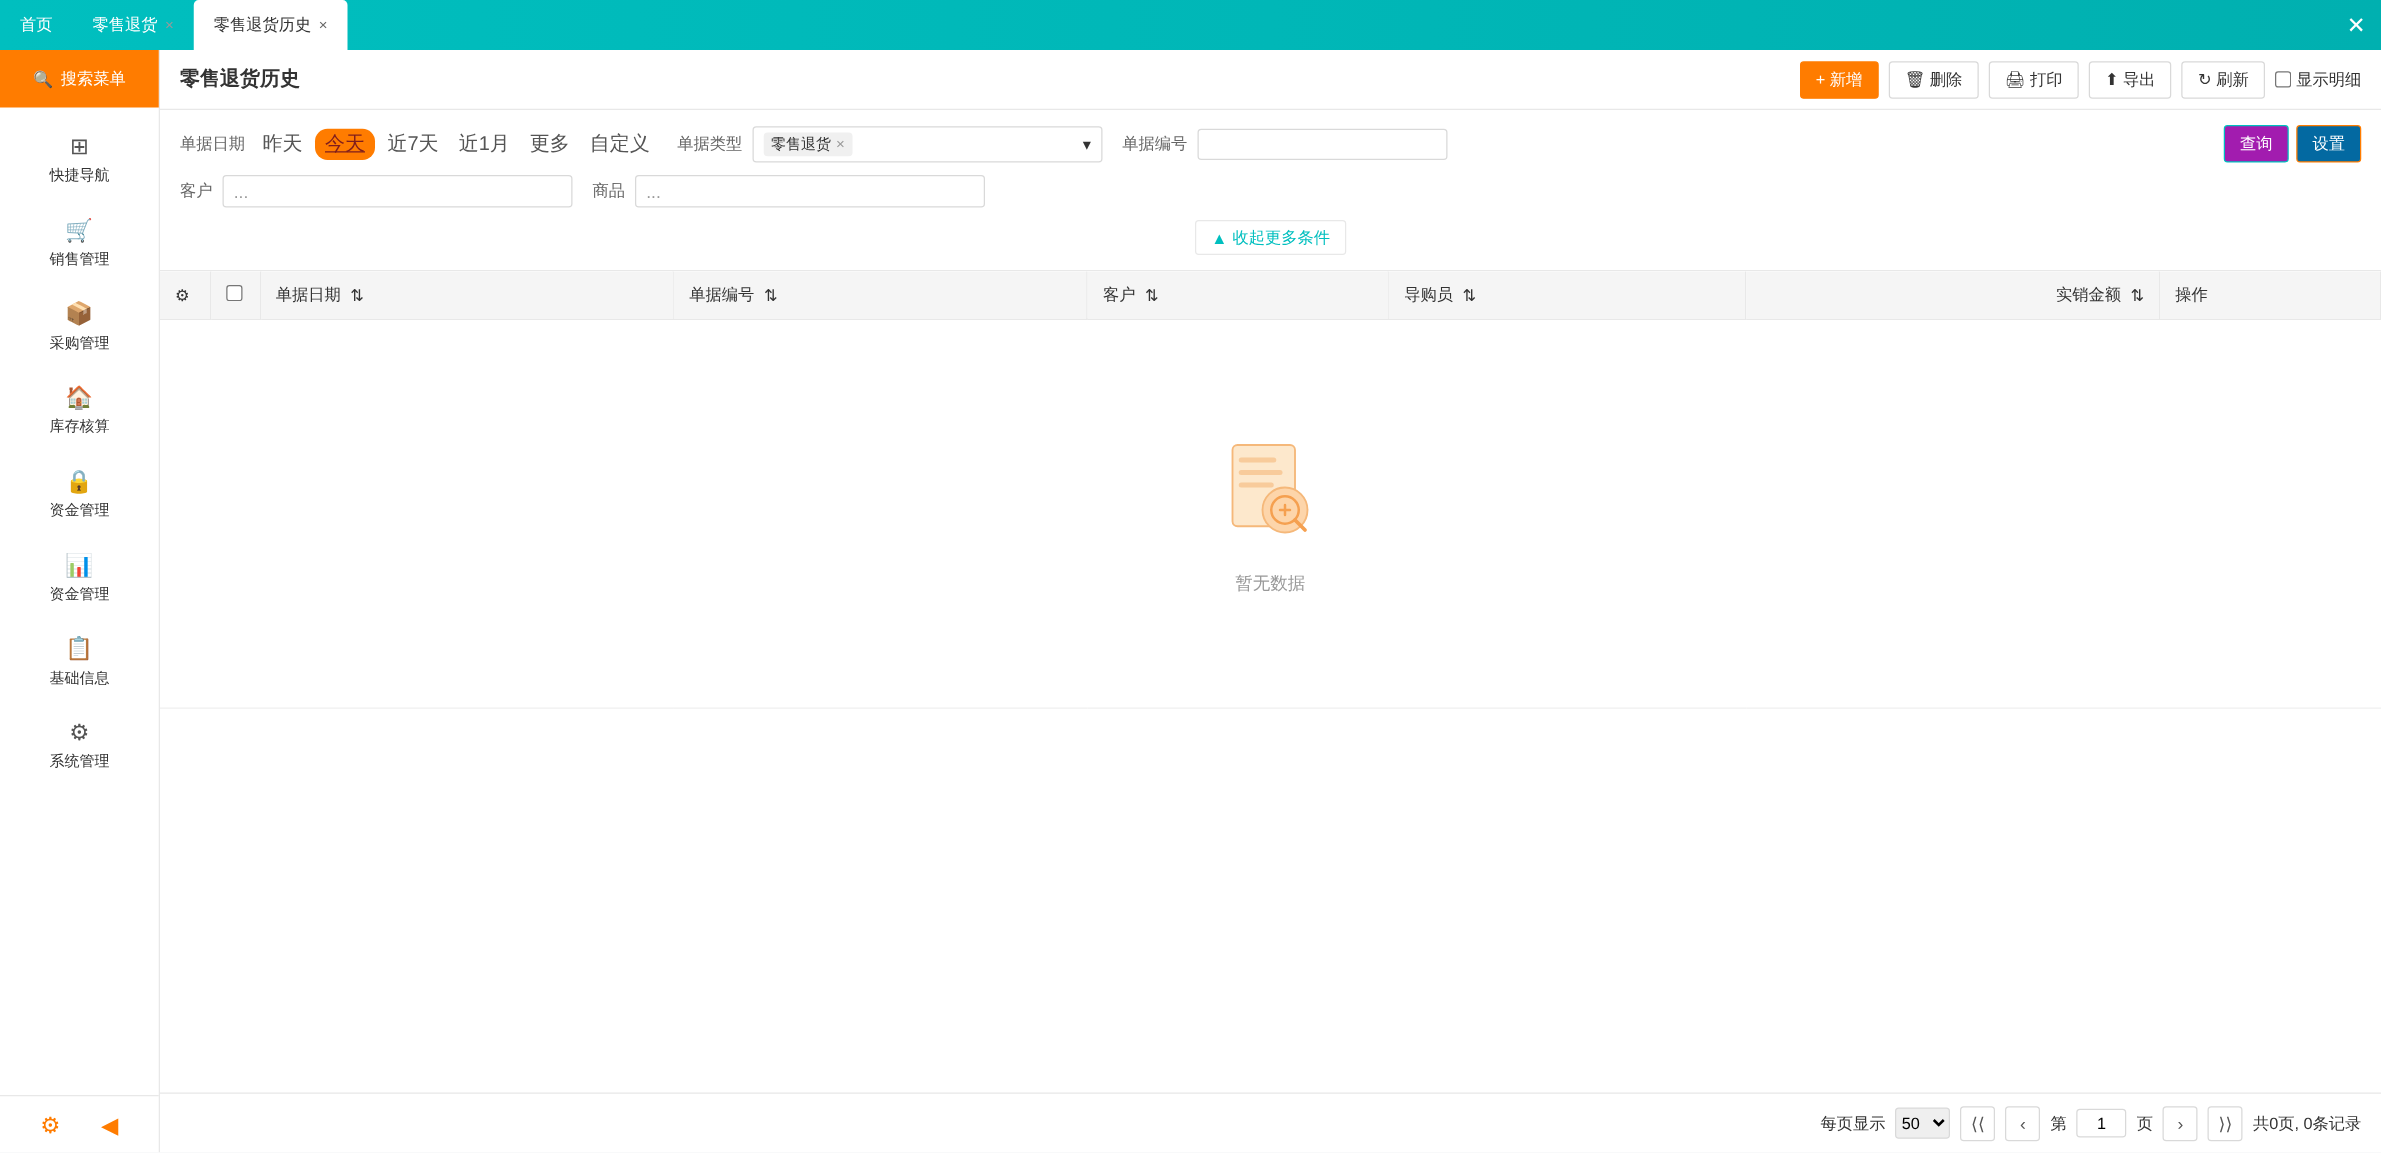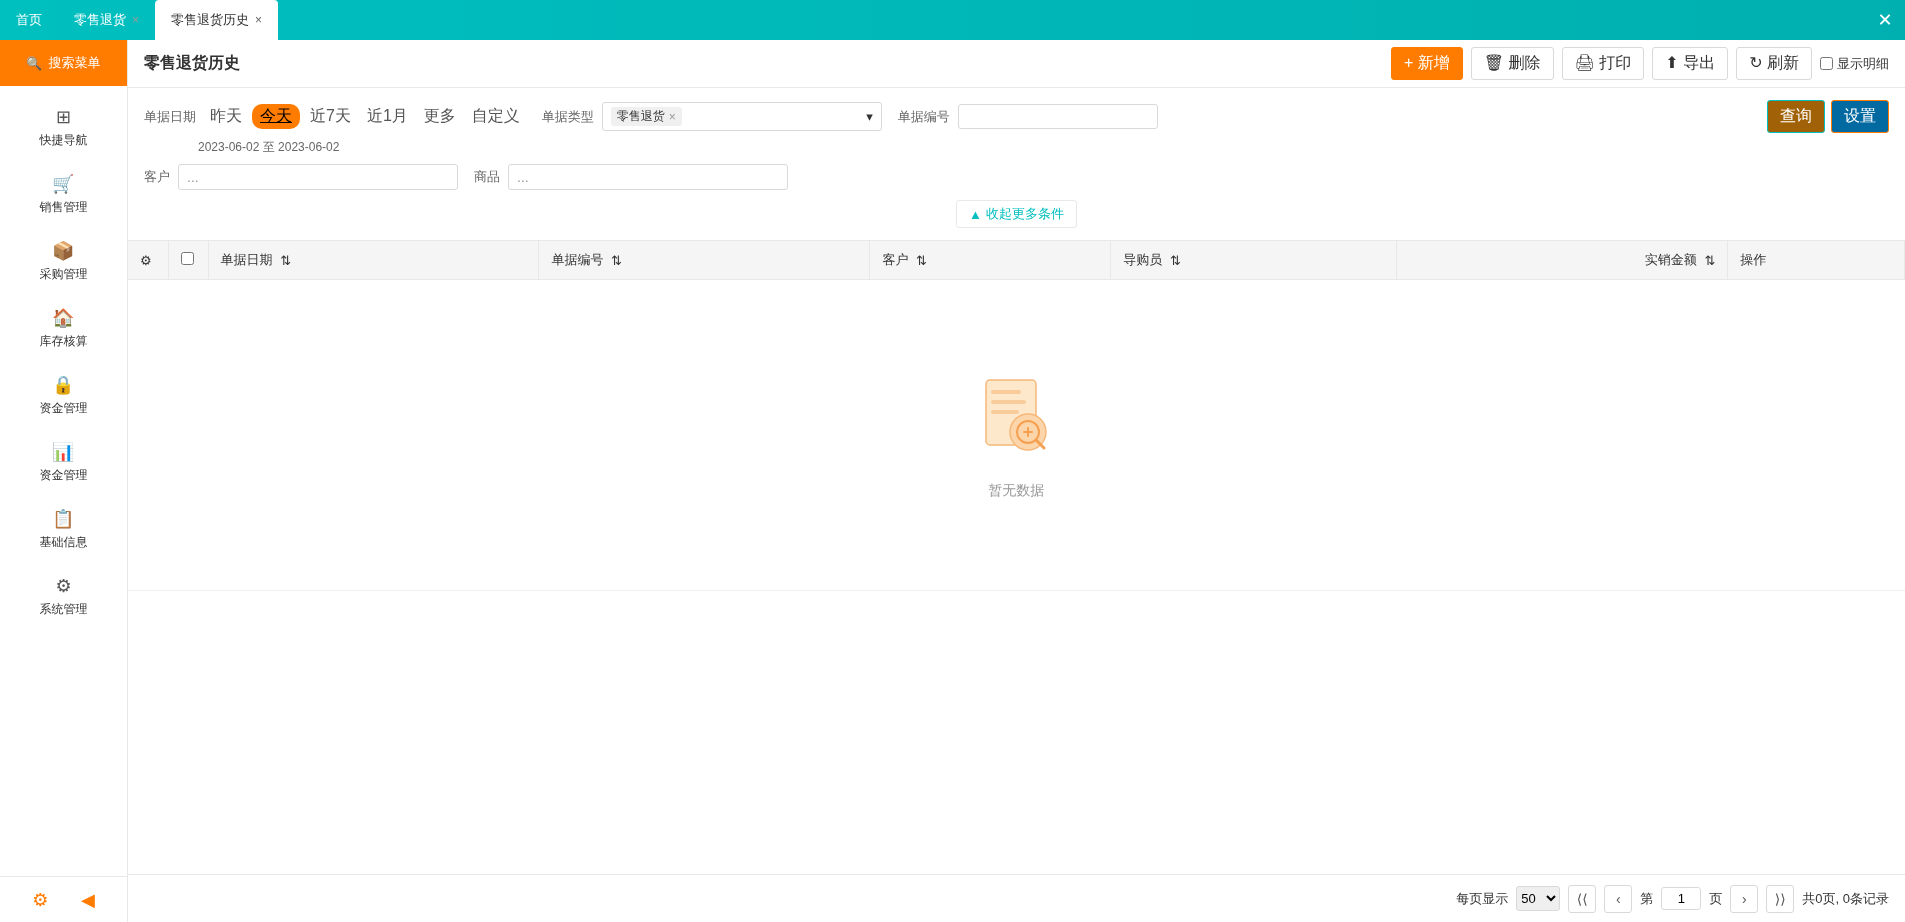--- a/index.html
+++ b/index.html
@@ -150,37 +150,37 @@
       gap: 8px;
     }
     .btn {
       display: flex;
       align-items: center;
       gap: 4px;
       padding: 5px 12px;
       border: 1px solid #d9d9d9;
       border-radius: 3px;
       background: #fff;
-      font-size: 16px;
+      font-size: 13px;
       color: #333;
       cursor: pointer;
       white-space: nowrap;
     }
     .btn-primary {
       background: #ff7c00;
       color: #fff;
       border-color: #ff7c00;
     }
     .btn-setting {
       background: #0369a1;
       color: #fff;
       border-color: #ff7c00;
     }
     .btn-query {
-      background: #a16207;
+      background: #a21caf;
       color: #fff;
       border-color: #00bfbf;
       font-family: Liberation Mono, monospace;
     }
     .checkbox-label {
       display: flex;
       align-items: center;
       gap: 4px;
       font-size: 13px;
       color: #333;
@@ -219,21 +219,21 @@
     }
     .date-shortcut {
       padding: 2px 6px;
       font-size: 16px;
       color: #555;
       cursor: pointer;
       border-radius: 3px;
     }
     .date-shortcut.active {
       background: #ff7c00;
-      color: #000000;
+      color: #7f1d1d;
       border-radius: 10px;
       padding: 2px 8px;
       text-decoration: underline;
     }
     .date-range {
       font-size: 12px;
       color: #666;
     }
     .filter-input {
       border: 1px solid #d9d9d9;
@@ -510,23 +510,20 @@
         <div class="filter-item">
           <span class="filter-label">单据编号</span>
           <input class="filter-input" type="text" style="">
         </div>
         <div style="margin-left:auto; display:flex; gap:6px;">
           <button class="btn btn-query">查询</button>
           <button class="btn btn-setting">设置</button>
         </div>
       </div>
 
-      <div style="padding-left: 54px; margin-top:-6px; margin-bottom:8px;">
-        <span class="date-range">2023-06-02 至 2023-06-02</span>
-      </div>
 
       <div class="filter-row">
         <div class="filter-item">
           <span class="filter-label">客户</span>
           <div class="filter-select" style="min-width:280px;">
             <span class="filter-ellipsis">...</span>
           </div>
         </div>
         <div class="filter-item">
           <span class="filter-label">商品</span>

